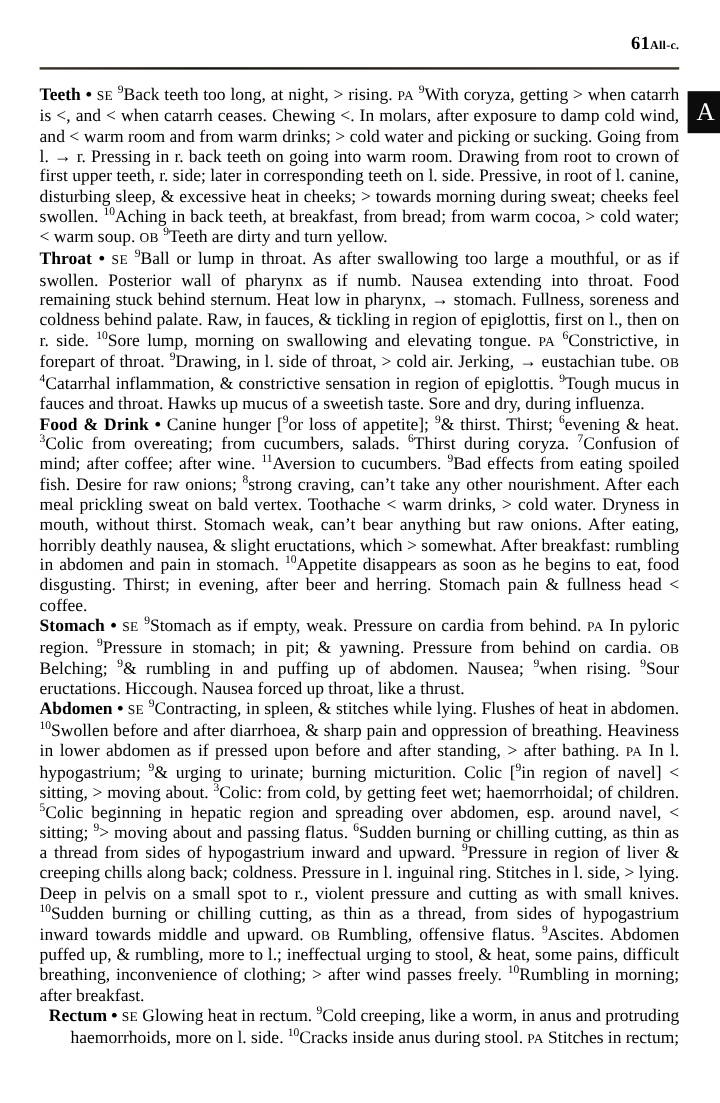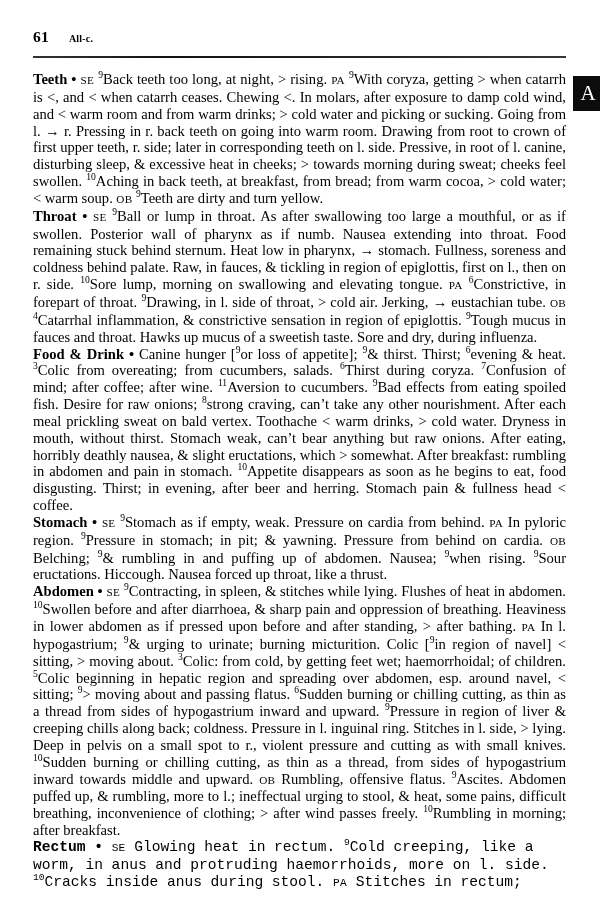--- a/index.html
+++ b/index.html
@@ -22,26 +22,25 @@
     box-sizing: border-box;
   }
 
   
   .running-head {
     position: absolute;
     left: 33px;
     top: 28px;
     width: 533px;
     display: flex;
-    justify-content: flex-start;
+    justify-content: flex-end;
     align-items: baseline;
     font-weight: bold;
     font-size: 15.5px;
     letter-spacing: 0.2px;
-    gap: 20px;
   }
   .folio { font-size: 15.5px; }
   .head-title { font-size: 10px; }
 
   .head-rule {
     position: absolute;
     left: 33px;
     top: 56px;
     width: 533px;
     height: 2px;
@@ -75,21 +74,21 @@
   }
   p.entry {
     margin: 0;
     text-align: justify;
     text-justify: inter-word;
     font-size: 14.6px;
     line-height: 16.85px;
     hyphens: none;
     word-spacing: -0.1px;
   }
-  p.entry:last-child { text-align: left; font-family: Liberation Mono, monospace; }
+  p.entry:last-child { text-align: right; }
   .rubric {
     font-weight: bold;
   }
   .bullet {
     font-weight: bold;
   }
   .sc {
     font-size: 11.2px;
     letter-spacing: 0.25px;
     text-transform: uppercase;

